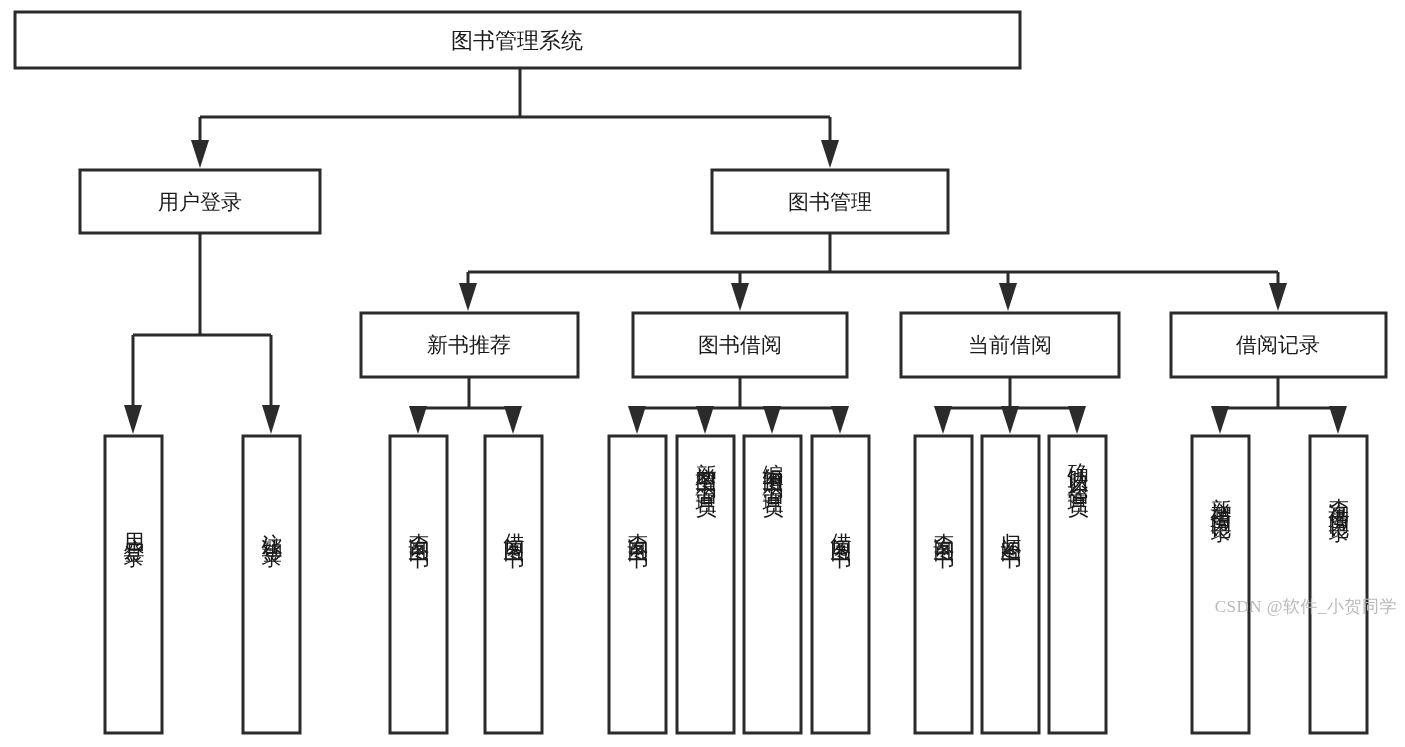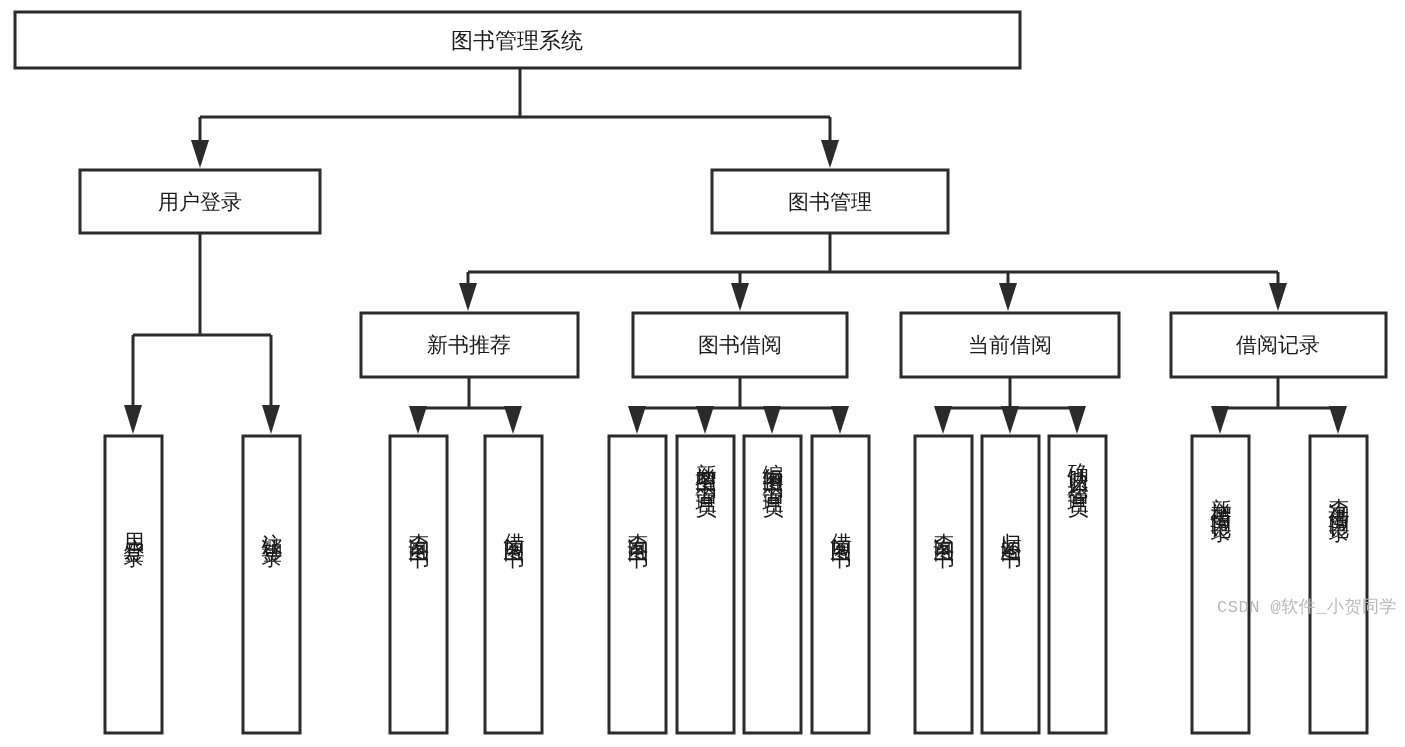--- a/index.html
+++ b/index.html
@@ -72,21 +72,21 @@
     font-size: 21px;
     line-height: 1.0;
     color: #1a1a1a;
     letter-spacing: 5px;
     white-space: nowrap;
   }
   .watermark {
     position: absolute;
     right: 8px;
     bottom: 8px;
-    font-family: Liberation Mono, monospace;
+    font-family: Liberation Serif, serif;
     font-size: 17px;
     color: #b9b9b9;
     letter-spacing: 0.5px;
     white-space: nowrap;
   }
 </style>
 </head>
 <body>
 
 <div id="diagram-root">

